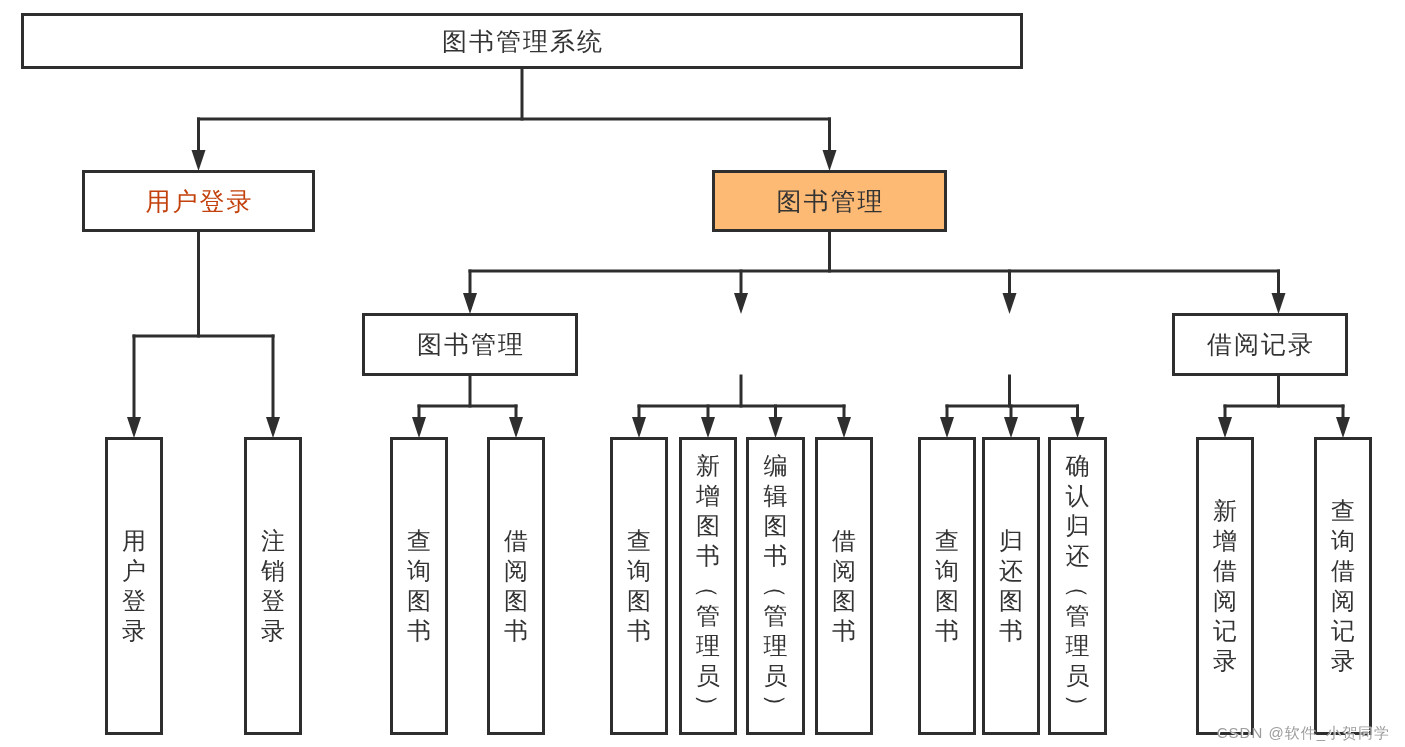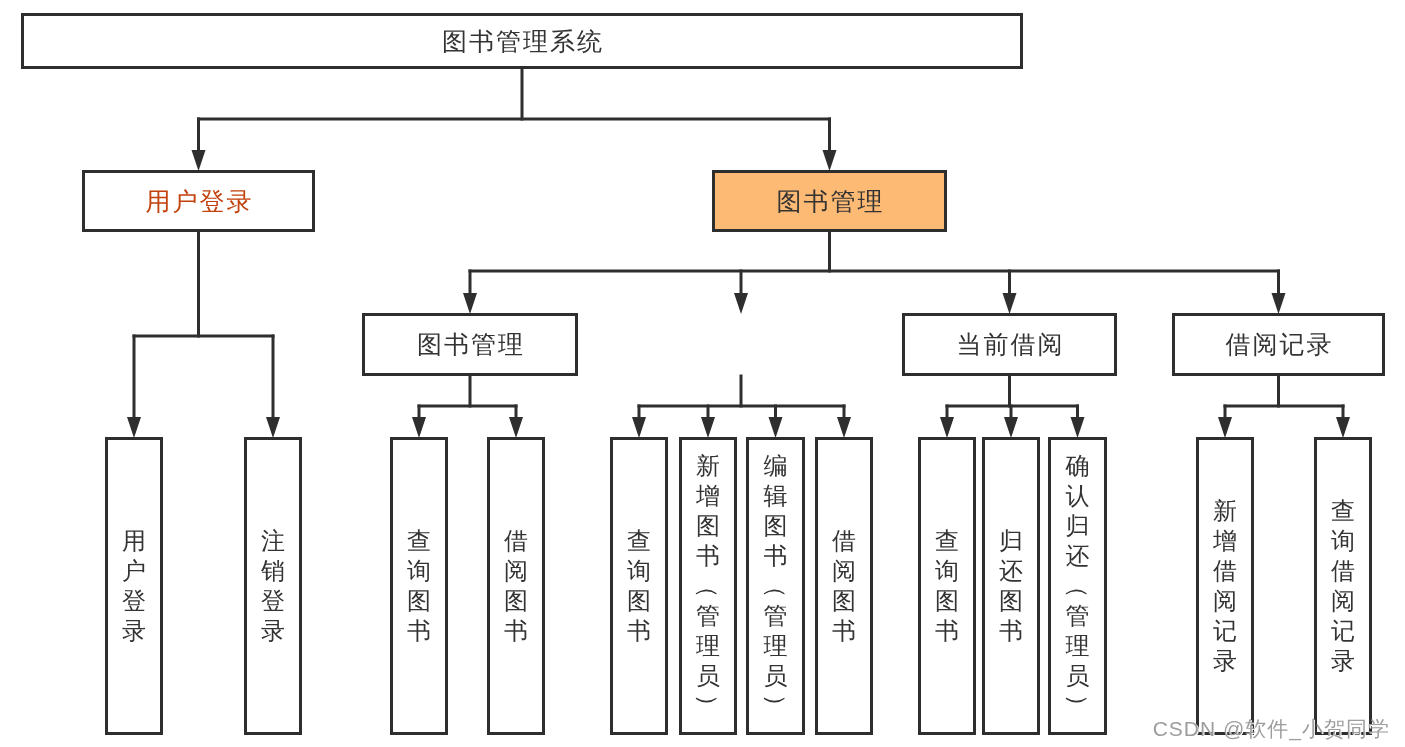--- a/index.html
+++ b/index.html
@@ -45,21 +45,21 @@
     font-size: 24px;
     line-height: 30px;
     color: #333333;
     white-space: nowrap;
   }
   .ch.rot { transform: rotate(90deg); }
   #watermark {
     position: absolute;
     right: 15px;
     bottom: 4px;
-    font-size: 21px;
+    font-size: 15px;
     color: #9d9d9d;
     letter-spacing: 1px;
     white-space: nowrap;
     z-index: 10;
     text-shadow: 1px 1px 0 #ffffff;
   }
 </style>
 </head>
 <body>
 
@@ -124,24 +124,21 @@
     </div>
     <div class="node" style="left: 82px; top: 170px; width: 233px; height: 62px; border-color: rgb(46, 46, 46); background: rgb(255, 255, 255);">
       <span class="hlabel" style="color: #c2410c;">用户登录</span>
     </div>
     <div class="node" style="left: 712px; top: 170px; width: 235px; height: 62px; border-color: rgb(46, 46, 46); background: #fdba74;">
       <span class="hlabel" style="color: rgb(51, 51, 51);">图书管理</span>
     </div>
     <div class="node" style="left: 362px; top: 313px; width: 216px; height: 63px; border-color: rgb(46, 46, 46); background: rgb(255, 255, 255);">
       <span class="hlabel" style="color: rgb(51, 51, 51);">图书管理</span>
     </div>
-    <div class="node" style="left: 902px; top: 313px; width: 215px; height: 63px; border-color: rgb(46, 46, 46); background: rgb(255, 255, 255);">
-      <span class="hlabel" style="color: rgb(51, 51, 51);">当前借阅</span>
-    </div>
-    <div class="node" style="left: 1172px; top: 313px; width: 213px; height: 63px; border-color: rgb(46, 46, 46); background: rgb(255, 255, 255);">
+    <div class="node" style="left: 1172px; top: 313px; width: 176px; height: 63px; border-color: rgb(46, 46, 46); background: rgb(255, 255, 255);">
       <span class="hlabel" style="color: rgb(51, 51, 51);">借阅记录</span>
     </div>
     <div class="node" style="left: 105px; top: 437px; width: 58px; height: 298px; border-color: rgb(46, 46, 46); background: rgb(255, 255, 255);">
       <div class="vlabel">
         <span class="ch" style="color: rgb(51, 51, 51);">用</span>
         <span class="ch" style="color: rgb(51, 51, 51);">户</span>
         <span class="ch" style="color: rgb(51, 51, 51);">登</span>
         <span class="ch" style="color: rgb(51, 51, 51);">录</span>
       </div>
     </div>

